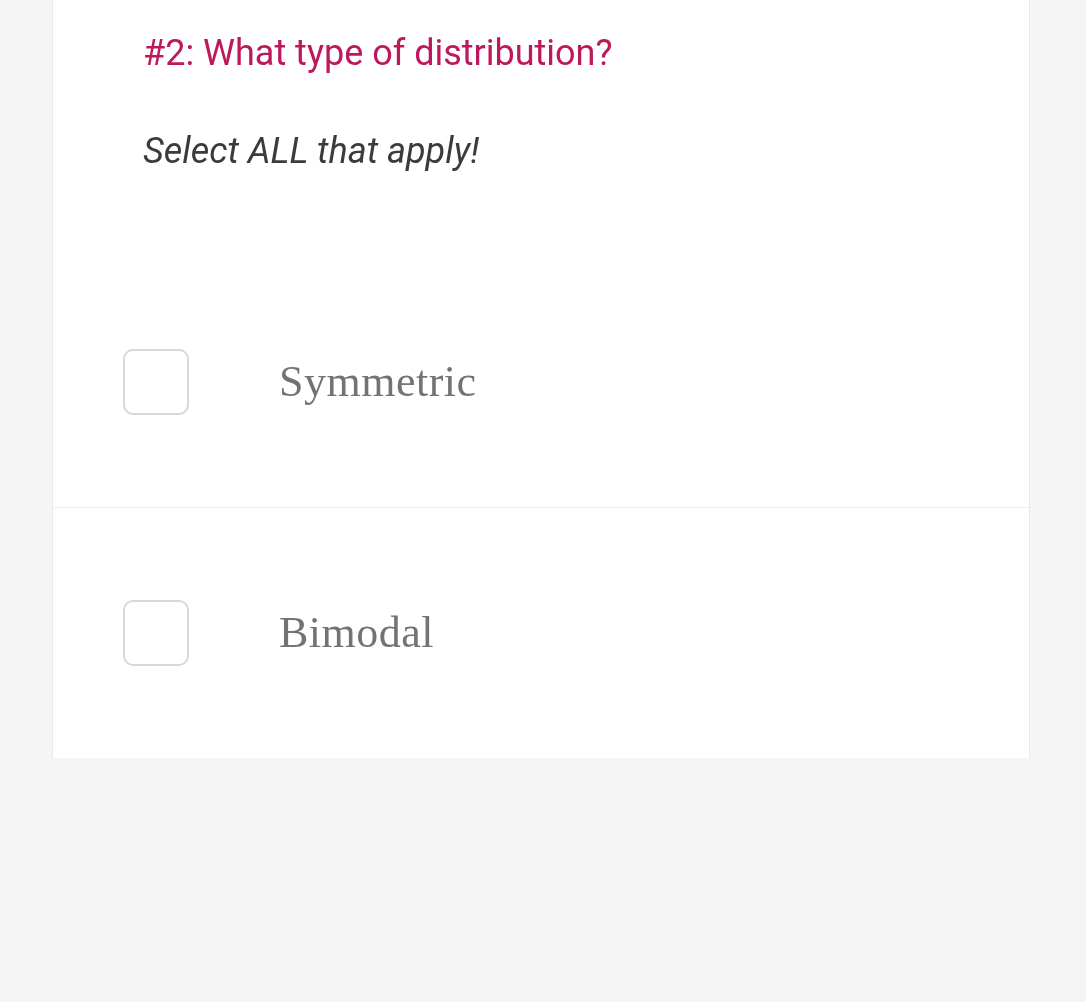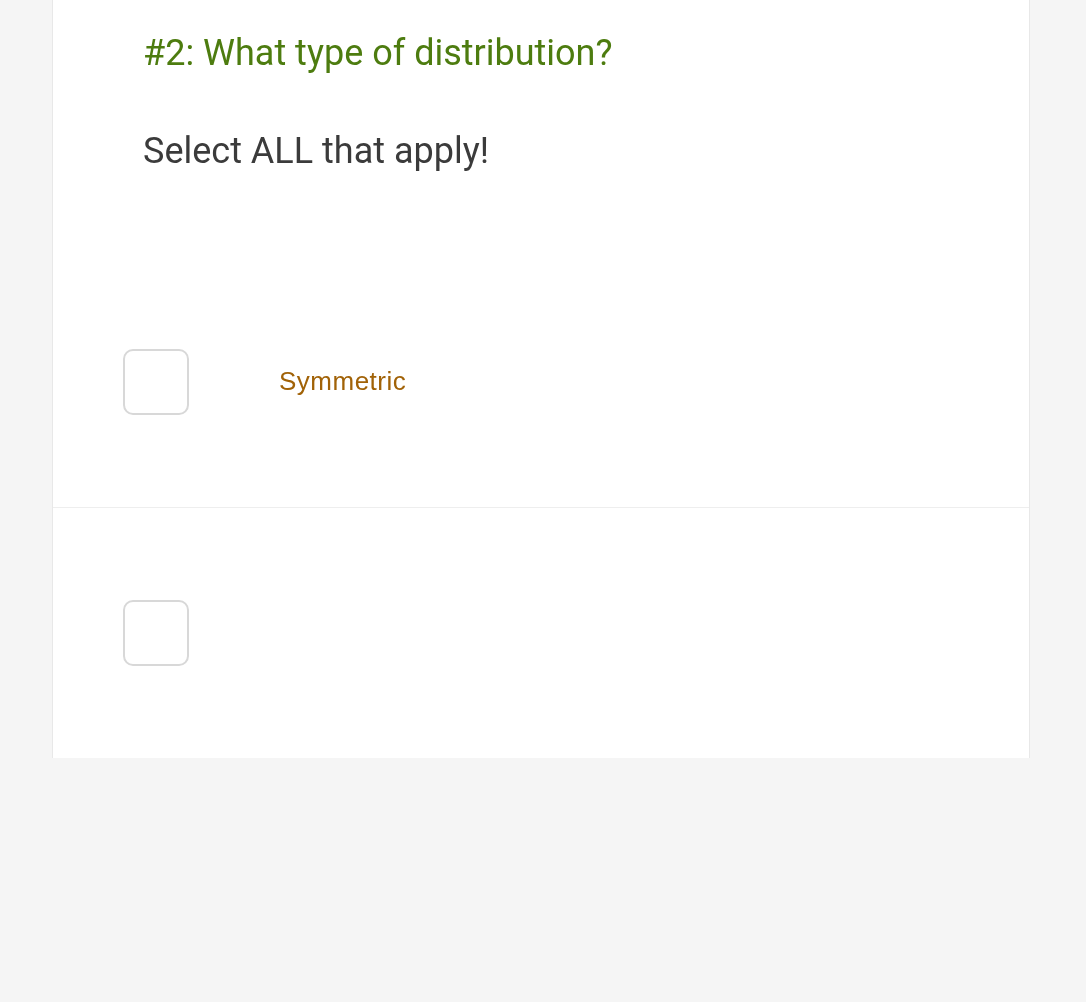--- a/index.html
+++ b/index.html
@@ -26,30 +26,31 @@
       border-bottom: none;
     }
 
     .question-header {
       padding: 28px 90px 80px 90px;
     }
 
     .question-title {
       font-size: 36px;
       font-weight: 400;
-      color: #4d7c0f;
+      color: #be185d;
       line-height: 1.4;
       margin-bottom: 48px;
     }
 
     .question-instruction {
       font-size: 36px;
       font-weight: 400;
       color: #3b3b3b;
       line-height: 1.4;
+      font-style: italic;
     }
 
     .options-list {
       width: 100%;
     }
 
     .option-row {
       display: flex;
       align-items: center;
       padding: 92px 0 92px 70px;
@@ -65,24 +66,24 @@
       width: 66px;
       height: 66px;
       border: 2px solid #d8d8d8;
       border-radius: 10px;
       background-color: #ffffff;
       flex-shrink: 0;
       cursor: pointer;
     }
 
     .option-label {
-      font-family: Liberation Sans, sans-serif;
-      font-size: 26px;
+      font-family: Liberation Serif, serif;
+      font-size: 44px;
       font-weight: 400;
-      color: #a16207;
+      color: #737373;
       margin-left: 90px;
       letter-spacing: 0.5px;
     }
   </style>
 </head>
 <body>
 
 <div class="question-card">
   <div class="question-header">
     <h2 class="question-title">#2: What type of distribution?</h2>
@@ -92,16 +93,17 @@
   <div class="options-list">
 
     <div class="option-row">
       <div class="checkbox"></div>
       <span class="option-label">Symmetric</span>
     </div>
 
 
     <div class="option-row">
       <div class="checkbox"></div>
+      <span class="option-label">Bimodal</span>
     </div>
 
   </div>
 </div>
 
 </body></html>

